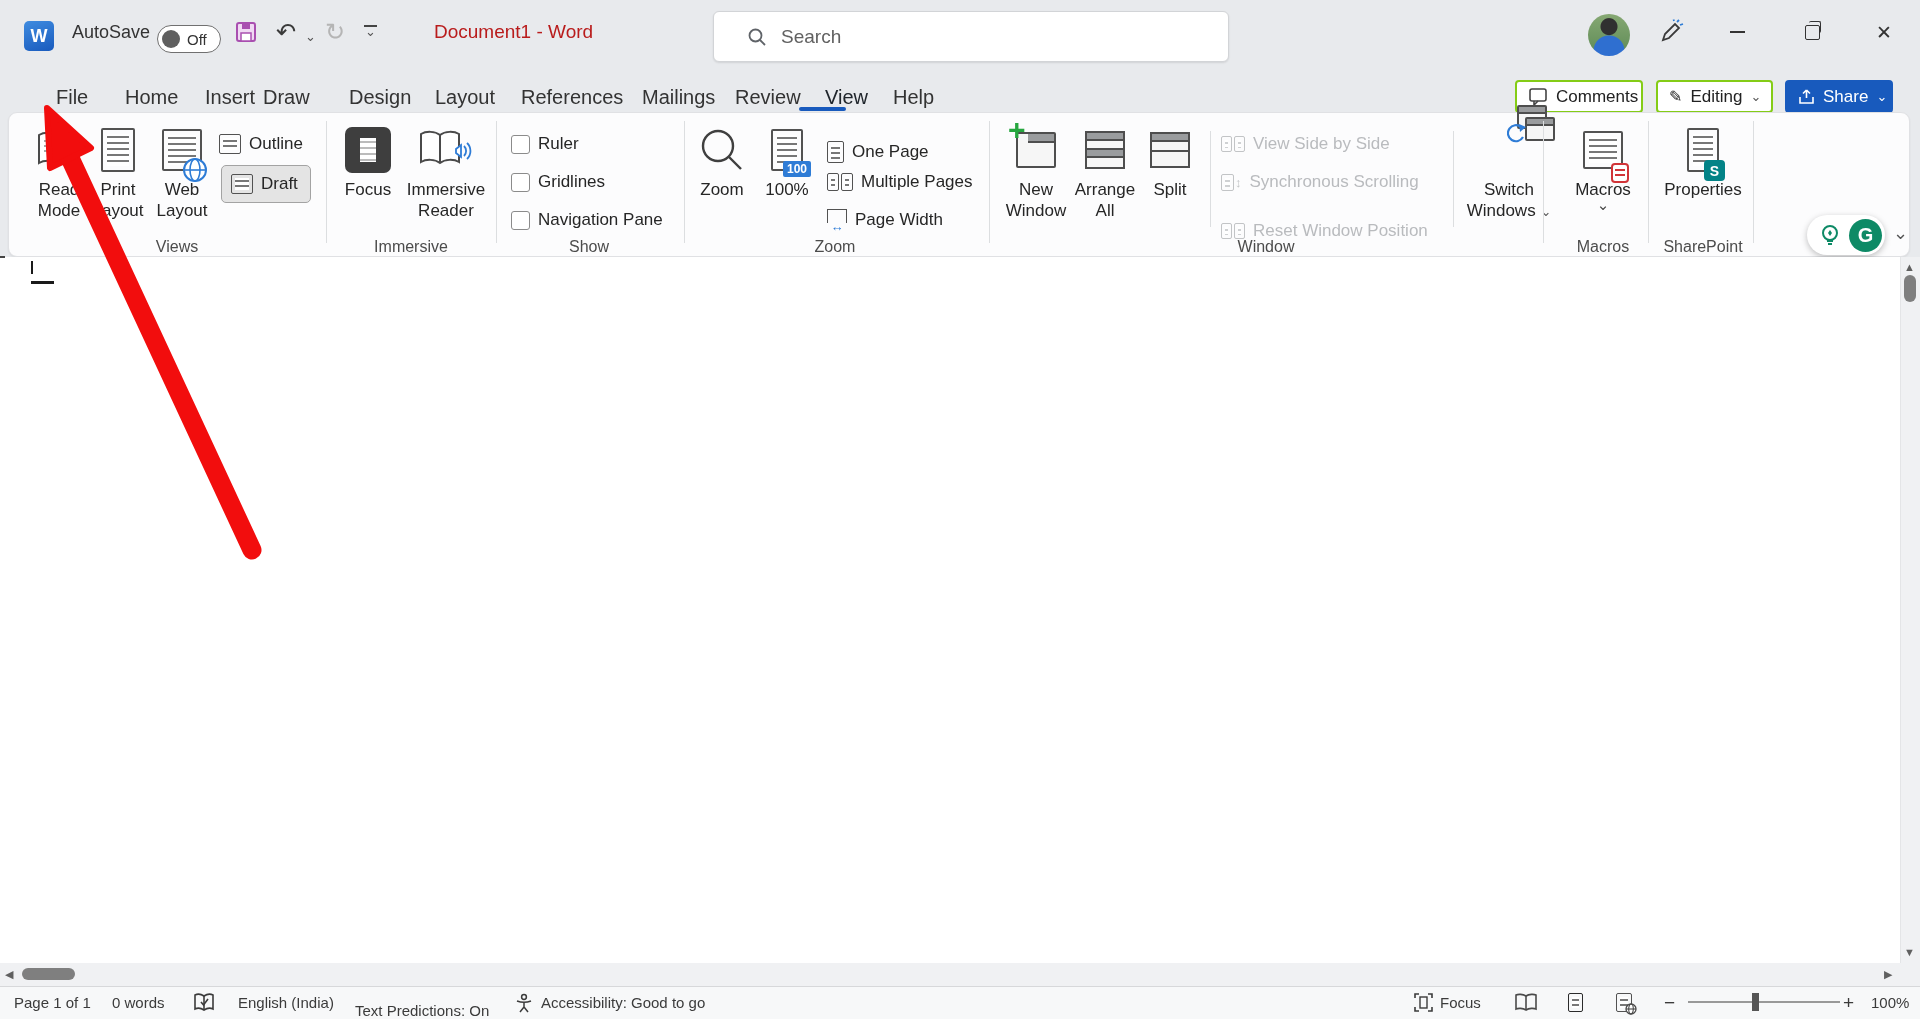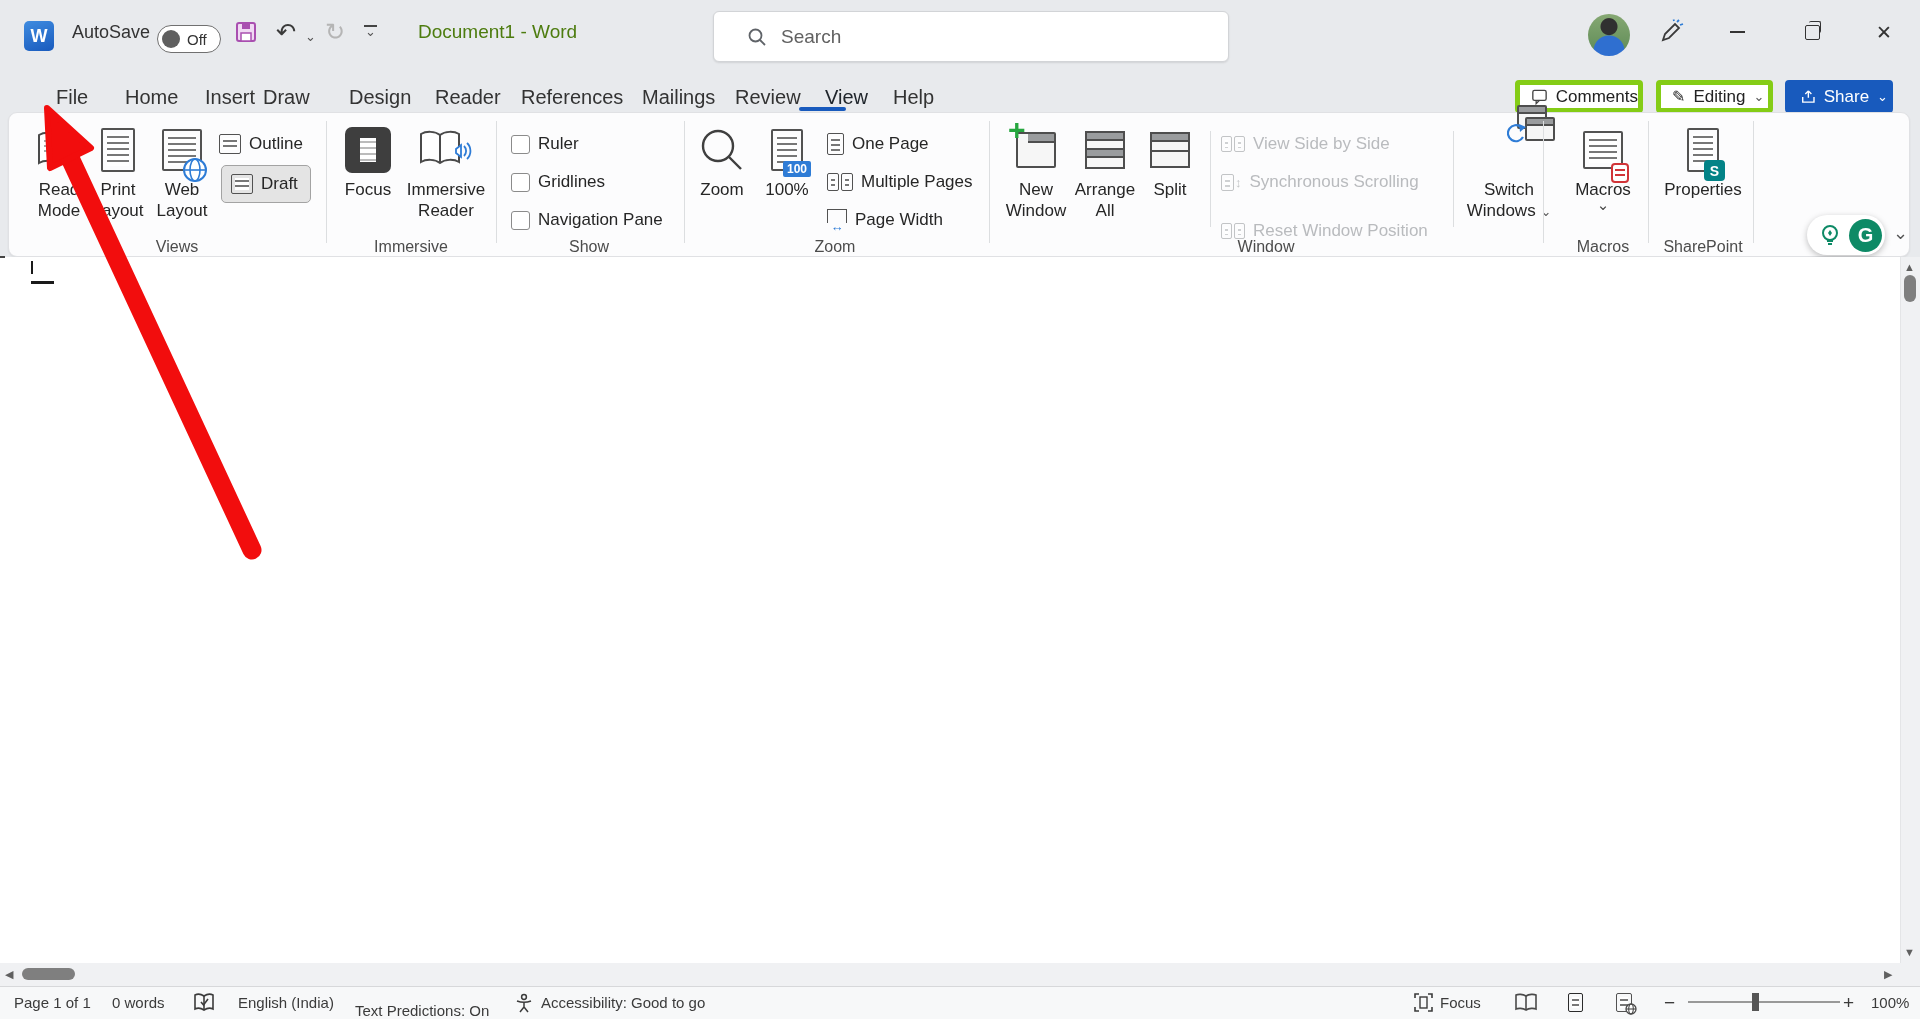--- a/index.html
+++ b/index.html
@@ -10,39 +10,39 @@
   .ribbonstrip{position:absolute;left:0;top:112px;width:1920px;height:145px;background:#e8eaed;}
   .titlebar-item{position:absolute;top:0;height:64px;display:flex;align-items:center;color:#333;}
   .word-tile{left:24px;top:21px;width:30px;height:30px;border-radius:5px;background:linear-gradient(160deg,#3f8ce0,#185abd);color:#fff;display:flex;align-items:center;justify-content:center;font-weight:bold;font-size:18px;}
   .autosave-lbl{left:72px;font-size:18px;}
   .toggle{left:157px;top:25px;width:62px;height:26px;border:1.5px solid #707070;border-radius:14px;background:#fff;display:flex;align-items:center;}
   .toggle .knob{width:18px;height:18px;border-radius:50%;background:#5f5f5f;margin-left:4px;}
   .toggle .tstate{font-size:15px;color:#333;margin-left:7px;}
   .qat{font-size:24px;line-height:1;color:#3a3a3a;}
   .qat.dim{color:#b5b5b5;}
   .smallchev{font-size:13px;color:#555;}
-  .doc-title{left:418px;font-size:19px;color:#4d7c0f;}
+  .doc-title{left:434px;font-size:19px;color:#b91c1c;}
   .searchbox{left:713px;top:11px;width:514px;height:49px;background:#fff;border:1px solid #d2d4d7;border-radius:6px;box-shadow:0 1px 2px rgba(0,0,0,.1);display:flex;align-items:center;}
   .searchbox .mag{margin-left:33px;}
   .searchbox .ph{margin-left:14px;font-size:19px;color:#616161;}
   .username{left:1443px;font-size:17px;color:#2b2b2b;letter-spacing:.3px;}
   .avatar{left:1588px;top:14px;width:42px;height:42px;border-radius:50%;
     background:radial-gradient(circle at 50% 30%,#303030 0 8px,rgba(0,0,0,0) 9px),
                radial-gradient(circle at 50% 88%,#2f6fd0 0 15px,rgba(0,0,0,0) 16px),
                linear-gradient(#86a873,#5d8a55);}
   .capbtn{position:absolute;top:0;width:46px;height:64px;display:flex;align-items:center;justify-content:center;color:#333;}
   .min-glyph{width:15px;height:2px;background:#333;}
   .restore-glyph{width:13px;height:13px;border:1.6px solid #333;border-radius:2px;position:relative;}
   .restore-glyph:before{content:"";position:absolute;left:3px;top:-5px;width:11px;height:11px;border:1.6px solid #333;border-left:none;border-bottom:none;border-radius:2px;}
   .close-glyph{font-size:19px;}
   
   .tab{position:absolute;top:82px;height:30px;display:flex;align-items:center;font-size:20px;color:#333;margin-left:25px;}
   .tab.active{color:#20262c;}
   .tab-underline{position:absolute;left:799px;top:107px;width:47px;height:4px;border-radius:2px;background:#185abd;}
-  .pillbtn{position:absolute;top:80px;height:33px;border:5px solid #84cc16;border-radius:4px;background:#fff;display:flex;align-items:center;font-size:17px;color:#222;box-sizing:border-box;gap:8px;}
+  .pillbtn{position:absolute;top:80px;height:33px;border:2px solid #84cc16;border-radius:4px;background:#fff;display:flex;align-items:center;font-size:17px;color:#222;box-sizing:border-box;gap:8px;}
   .pillbtn.blue{background:#185abd;border-color:#185abd;color:#fff;}
   
   .ribbon{position:absolute;left:8px;top:112px;width:1902px;height:145px;background:#fcfcfd;border:1px solid #e0e1e4;border-radius:9px;box-shadow:0 1px 2px rgba(0,0,0,.07);box-sizing:border-box;}
   .sep{position:absolute;top:8px;height:122px;width:1px;background:#dcdee0;}
   .sep.short{top:18px;height:96px;}
   .glabel{position:absolute;top:125px;width:140px;text-align:center;font-size:16px;color:#4c4c4c;}
   .big{position:absolute;top:8px;display:flex;flex-direction:column;align-items:center;font-size:17px;color:#262626;text-align:center;}
   .big .ig{height:58px;display:flex;align-items:center;justify-content:center;}
   .big .lb{line-height:21px;}
   .sm{position:absolute;height:30px;display:flex;align-items:center;gap:8px;font-size:17px;color:#262626;}
@@ -145,21 +145,21 @@
     </div>
   <div class="capbtn close-glyph" style="left:1861px;">
       <span>✕</span>
     </div>
 
   <div class="tab" style="left:31px;">File</div>
   <div class="tab" style="left:100px;">Home</div>
   <div class="tab" style="left:180px;">Insert</div>
   <div class="tab" style="left:238px;">Draw</div>
   <div class="tab" style="left:324px;">Design</div>
-  <div class="tab" style="left:410px;">Reader</div>
+  <div class="tab" style="left:410px;">Layout</div>
   <div class="tab" style="left:496px;">References</div>
   <div class="tab" style="left:617px;">Mailings</div>
   <div class="tab" style="left:710px;">Review</div>
   <div class="tab active" style="left:800px;">View</div>
   <div class="tab" style="left:868px;">Help</div>
   <div class="tab-underline"></div>
 
   <div class="pillbtn" style="left:1515px;width:128px;padding-left:12px;">
     <svg width="19" height="18" viewBox="0 0 19 18">
       <rect x="1" y="1" width="16" height="12" rx="2" fill="none" stroke="#444" stroke-width="1.6"></rect>
@@ -269,21 +269,21 @@
       </div>
       <div class="lb">Zoom</div>
     </div>
     <div class="big" style="left:748px;width:60px;">
       <div class="ig" style="position:relative;">
         <div class="docicon" style="width:32px;height:42px;"></div>
         <div class="badge100">100</div>
       </div>
       <div class="lb">100%</div>
     </div>
-    <div class="sm" style="left:818px;top:16px;">
+    <div class="sm" style="left:818px;top:24px;">
       <div class="docicon sm-ic" style="width:17px;height:22px;"></div>
       <span>One Page</span>
     </div>
     <div class="sm" style="left:818px;top:54px;">
       <div style="display:flex;gap:2px;">
         <div class="docicon sm-ic" style="width:12px;height:18px;"></div>
         <div class="docicon sm-ic" style="width:12px;height:18px;"></div>
       </div>
       <span>Multiple Pages</span>
     </div>

